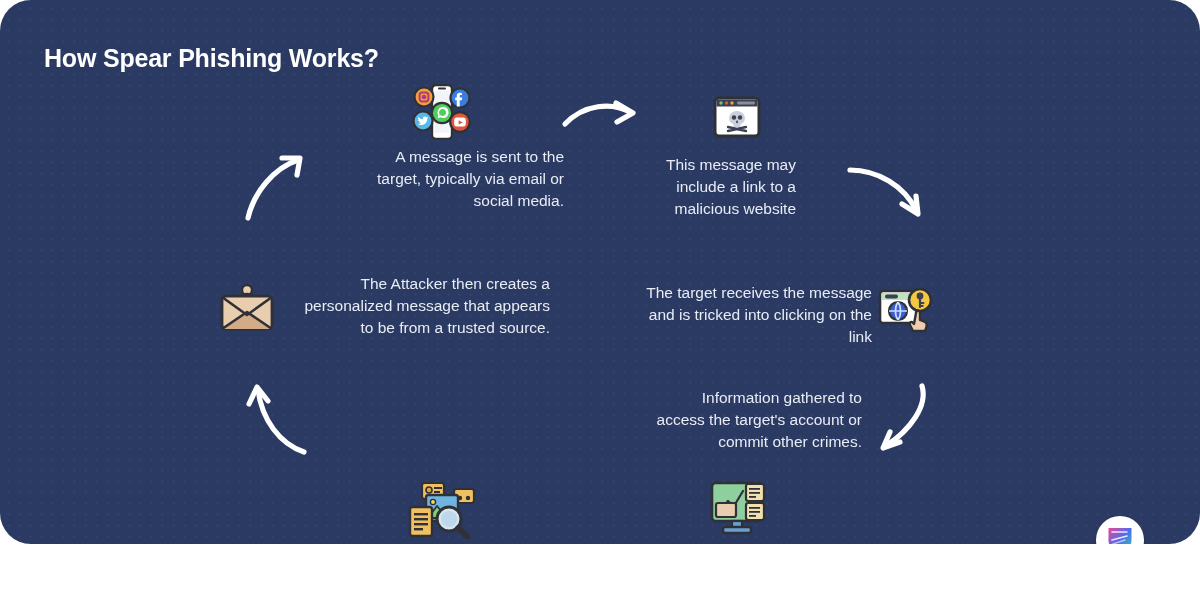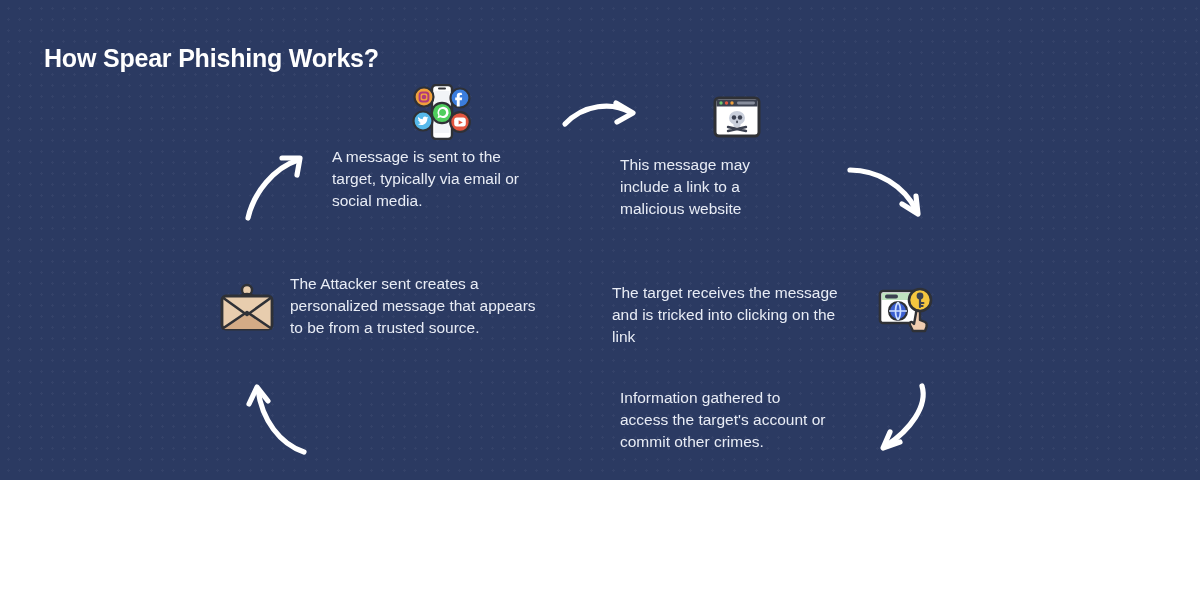--- a/index.html
+++ b/index.html
@@ -9,46 +9,47 @@
   body {
     width: 1200px;
     height: 600px;
     overflow: hidden;
     font-family: "Liberation Sans", sans-serif;
   }
 
   #canvas {
     position: relative;
     width: 1200px;
-    height: 480px;
+    height: 544px;
     background-color: #2b3a62;
     background-image: radial-gradient(rgba(255,255,255,0.045) 1.1px, transparent 1.2px);
     background-size: 11px 11px;
     background-position: 3px 3px;
     overflow: hidden;
+    border-radius: 31px;
   }
 
   
   #page-title {
     position: absolute;
     left: 44px;
     top: 44px;
     font-size: 25px;
     font-weight: bold;
     color: #ffffff;
     letter-spacing: -0.2px;
   }
 
   
   .step-text {
     position: absolute;
     color: #e8ecf5;
     font-size: 15.5px;
     line-height: 22px;
-    text-align: left;
+    text-align: right;
     white-space: pre-line;
     font-weight: 400;
   }
 
   
   .icon-box {
     position: absolute;
   }
   .icon-box svg { display: block; }
 
@@ -149,21 +150,21 @@
   <div class="icon-box" style="left:219px; top:282px;">
     <svg width="56" height="50" viewBox="0 0 56 50">
       <circle cx="28" cy="8" r="5" fill="#e8cdae" stroke="#2f3136" stroke-width="2.4"></circle>
       <path d="M18 22a10 10 0 0 1 20 0z" fill="#5bb4e0" stroke="#2f3136" stroke-width="2.4" stroke-linejoin="round"></path>
       <rect x="3" y="14" width="50" height="33" rx="4" fill="#e8cdae" stroke="#2f3136" stroke-width="2.8"></rect>
       <path d="M3 47 L28 30 L53 47" fill="#d3ab86" stroke="#2f3136" stroke-width="2.6" stroke-linejoin="round"></path>
       <path d="M3 15 L28 33 L53 15" fill="none" stroke="#2f3136" stroke-width="2.6" stroke-linejoin="round"></path>
     </svg>
   </div>
 
-  <div class="step-text" style="left:290px; top:273px; width:260px;">The Attacker sent creates a
+  <div class="step-text" style="left:290px; top:273px; width:260px;">The Attacker then creates a
 personalized message that appears
 to be from a trusted source.</div>
 
   <div class="step-text" style="left:612px; top:282px; width:260px;">The target receives the message
 and is tricked into clicking on the
 link</div>
 
   <div class="icon-box" style="left:878px; top:285px;">
     <svg width="56" height="48" viewBox="0 0 56 48">
       <rect x="2" y="6" width="38" height="32" rx="3" fill="#ffffff" stroke="#2f3136" stroke-width="2.6"></rect>

